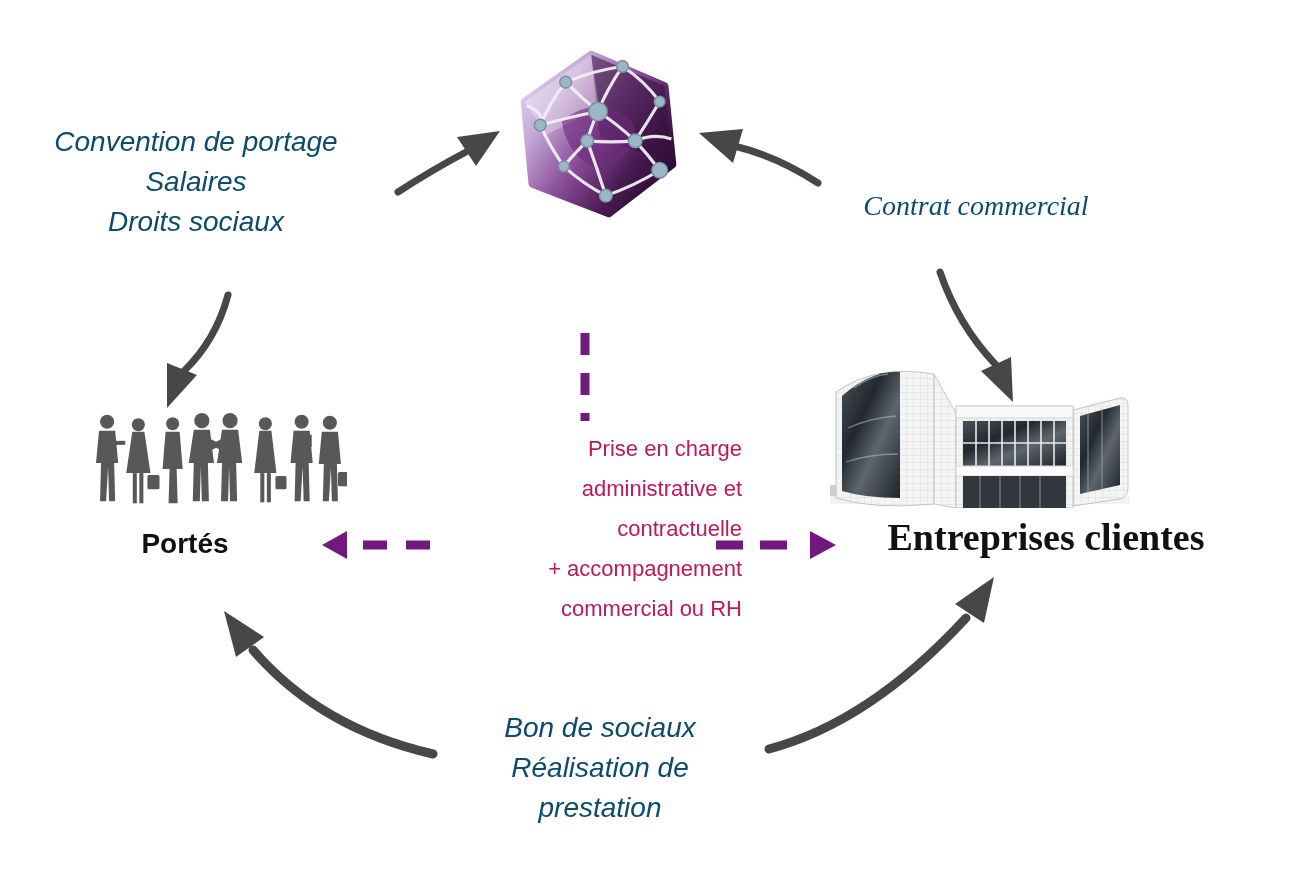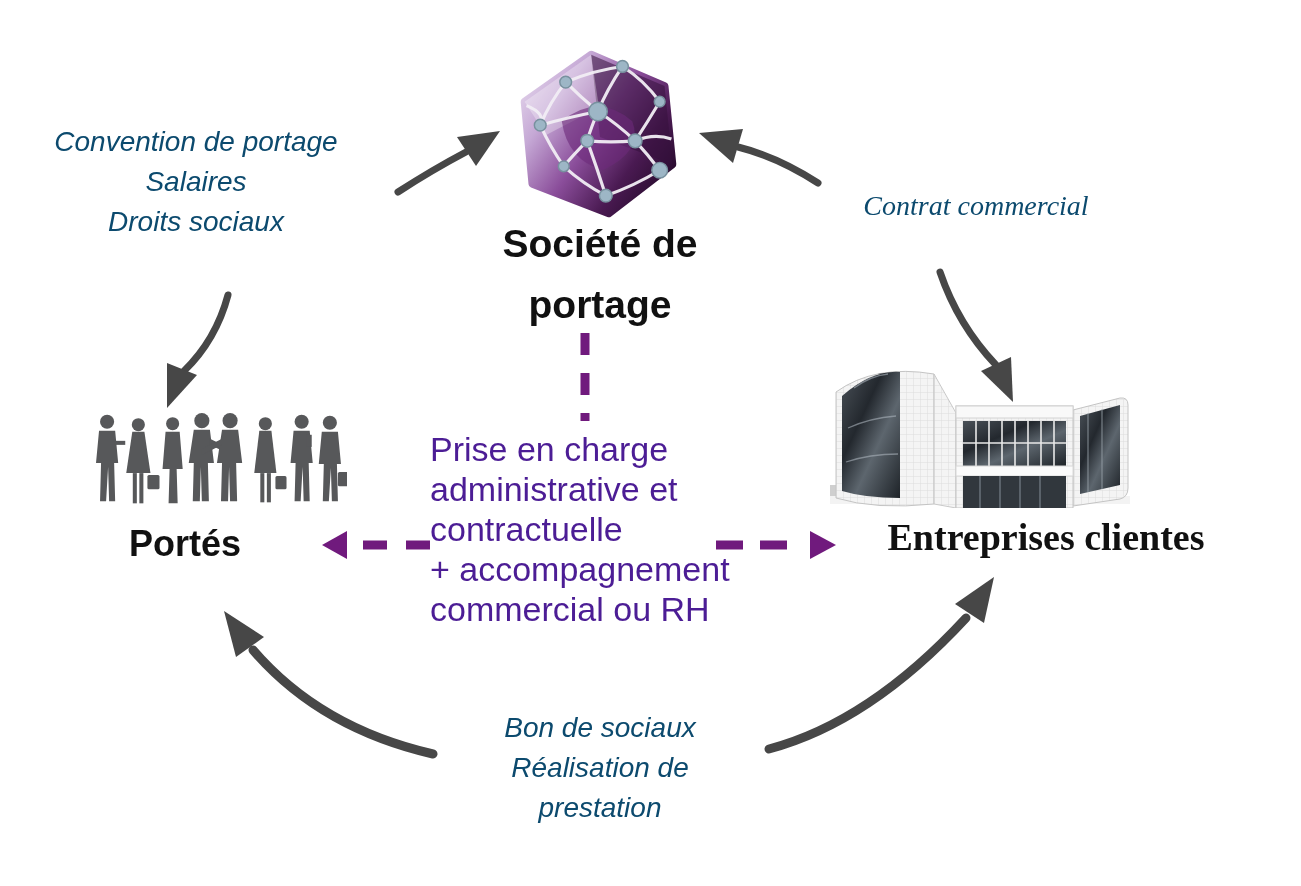--- a/index.html
+++ b/index.html
@@ -8,32 +8,32 @@
     font-family:"Liberation Sans", sans-serif;overflow:hidden;color:#161616;
   }
   .abs{position:absolute;}
   svg{display:block;}
   .overlay{position:absolute;left:0;top:0;width:1301px;height:886px;pointer-events:none;}
   .node-label{
     position:absolute;font-weight:700;color:#111111;text-align:center;
     letter-spacing:0px;
   }
   .lbl-societe{left:462px;top:213px;width:276px;font-size:39px;line-height:61px;}
-  .lbl-portes{left:80px;top:520px;width:210px;font-size:36px;line-height:48px;}
+  .lbl-portes{left:80px;top:520px;width:210px;font-size:28px;line-height:48px;}
   .lbl-entreprises{left:826px;top:513px;width:440px;font-size:38px;line-height:48px;font-family:Liberation Serif, serif;}
   .edge-label{
     position:absolute;font-style:italic;color:#0c4a6e;text-align:center;
     font-size:28px;line-height:40px;font-weight:400;
   }
   .edge-left{left:15px;top:122px;width:362px;}
   .edge-right{left:795px;top:186px;width:362px;font-family:Liberation Serif, serif;}
   .edge-bottom{left:424px;top:708px;width:352px;}
   .center-label{
-    position:absolute;left:430px;top:429px;width:312px;text-align:left;
-    font-size:34px;line-height:40px;color:#4c1d95;font-weight:400;
+    position:absolute;left:430px;top:429px;width:312px;text-align:right;
+    font-size:22px;line-height:40px;color:#be185d;font-weight:400;
   }
 </style>
 </head>
 <body>
 
 <div class="stage">
 
   <svg class="overlay" viewBox="0 0 1301 886">
 
     <g fill="none" stroke="#474747" stroke-width="7" stroke-linecap="round">
@@ -210,21 +210,20 @@
       <rect x="126" y="48" width="117" height="102" fill="url(#tile)" stroke="#c4c4c4"></rect>
       <rect x="126" y="48" width="117" height="12" fill="#f9f9f9" stroke="#d2d2d2"></rect>
       <rect x="133" y="63" width="103" height="45" fill="url(#glass)"></rect>
       <path d="M146,63 V108 M159,63 V108 M172,63 V108 M185,63 V108 M198,63 V108 M211,63 V108 M224,63 V108 M133,85 H236" stroke="#e8e8e8" stroke-width="1.6" fill="none"></path>
       <rect x="126" y="108" width="117" height="10" fill="#fbfbfb" stroke="#d8d8d8"></rect>
       <rect x="133" y="118" width="103" height="32" fill="#31373d"></rect>
       <path d="M150,118 V150 M170,118 V150 M190,118 V150 M210,118 V150" stroke="#5a626a" stroke-width="2" fill="none"></path>
     </svg>
   </div>
 
-  <div class="node-label lbl-societe">Société de portage</div>
   <div class="node-label lbl-portes">Portés</div>
   <div class="node-label lbl-entreprises">Entreprises clientes</div>
 
   <div class="edge-label edge-left">
     <div>Convention de portage</div>
     <div>Salaires</div>
     <div>Droits sociaux</div>
   </div>
 
   <div class="edge-label edge-right">

